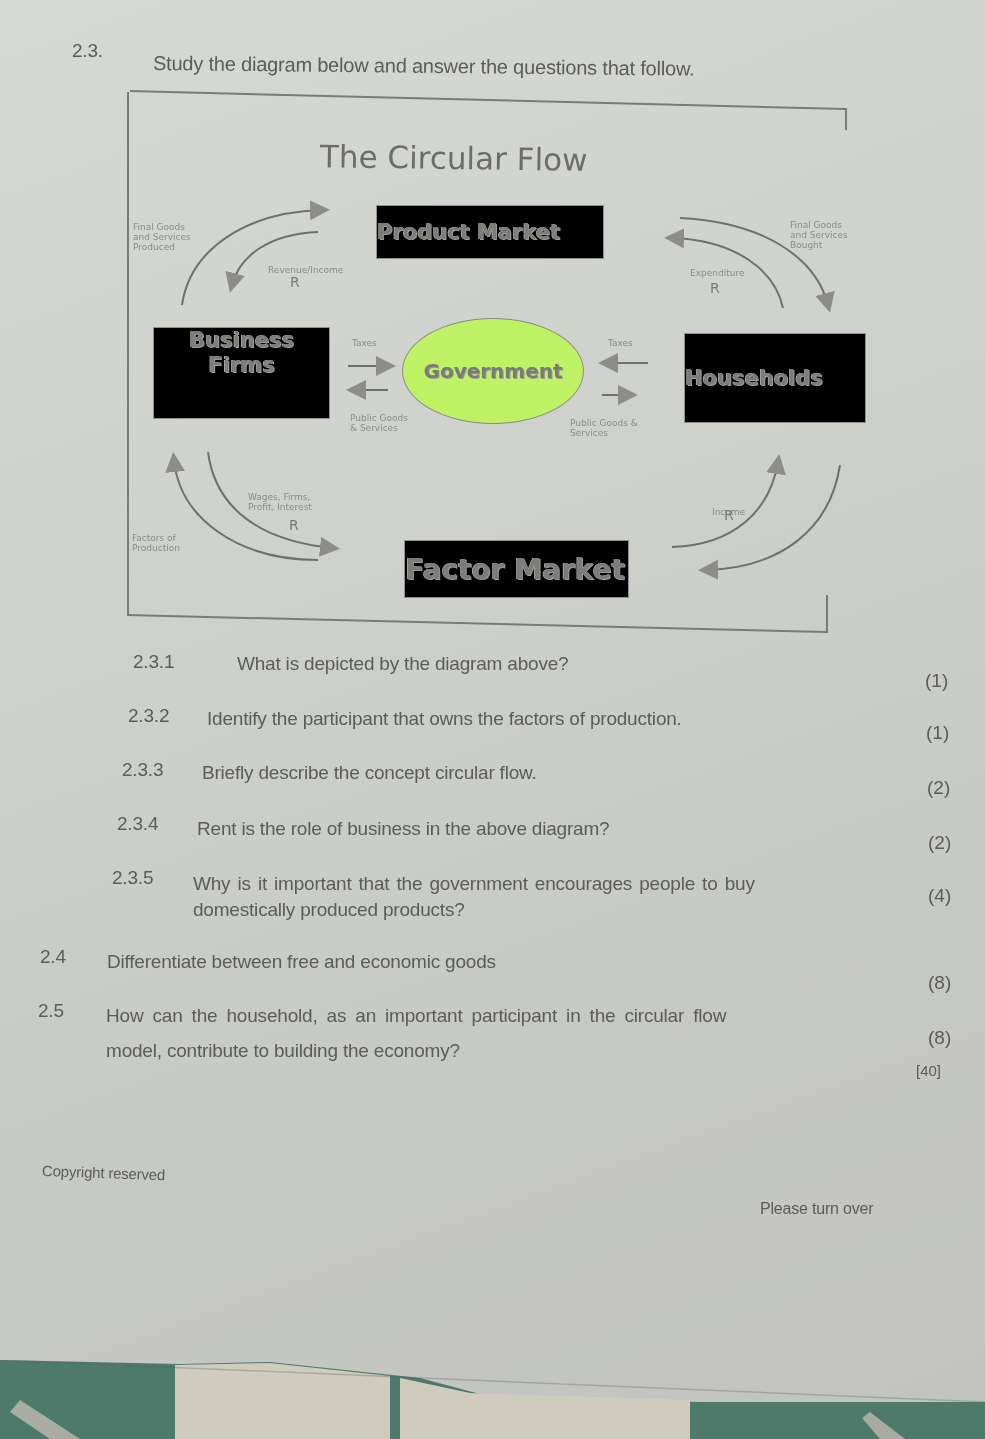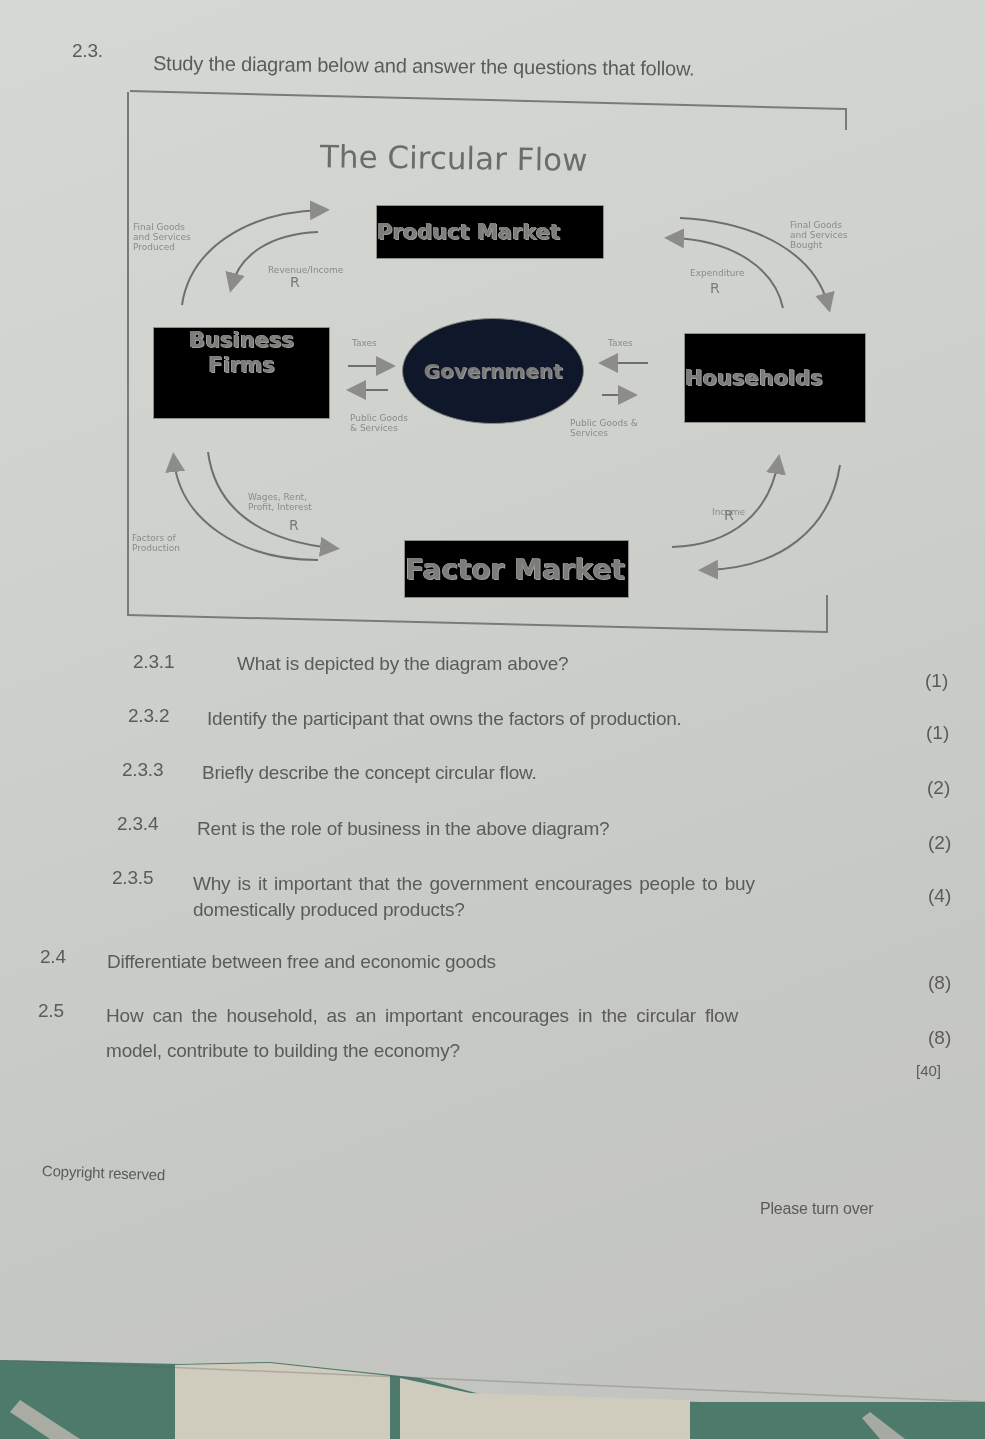--- a/index.html
+++ b/index.html
@@ -15,21 +15,21 @@
   .frame-line { position:absolute; background:#7a7b79; }
   .box {
     position:absolute; background:#000000; border:1.5px solid #8f908d;
     display:flex; align-items:center; justify-content:flex-start; text-align:center;
     font-family:"DejaVu Sans", sans-serif; font-weight:bold; color:#7c7d7a;
     text-shadow: 1px 1px 0 #9c9d9a, -0.5px -0.5px 0 #c9cac7;
   }
   .small { font-family:"DejaVu Sans", sans-serif; font-size:9px; color:#8a8b88; line-height:10px; }
   .rlabel { font-family:"DejaVu Sans", sans-serif; font-size:14px; color:#7a7b78; }
   .gov {
-    position:absolute; background:#0f172a; border:1.5px solid #8a8b88; border-radius:50%;
+    position:absolute; background:#bef264; border:1.5px solid #8a8b88; border-radius:50%;
     display:flex; align-items:center; justify-content:center;
     font-family:"DejaVu Sans", sans-serif; font-weight:bold; font-size:20px; color:#7a7b78;
     text-shadow: 1px 1px 0 #9a9b98;
   }
   .bottom-deco { position:absolute; left:0; top:1360px; width:985px; height:79px; }
 </style>
 </head>
 <body>
 
 <div class="abs qtext" style="left:72px; top:40px; font-size:19px;">2.3.</div>
@@ -119,21 +119,21 @@
 <div class="abs small" style="left:350px; top:413px;">
   <div>Public Goods</div>
   <div>&amp; Services</div>
 </div>
 <div class="abs small" style="left:570px; top:418px;">
   <div>Public Goods &amp;</div>
   <div>Services</div>
 </div>
 
 <div class="abs small" style="left:248px; top:492px;">
-  <div>Wages, Rent,</div>
+  <div>Wages, Firms,</div>
   <div>Profit, Interest</div>
 </div>
 <div class="abs rlabel" style="left:289px; top:517px;">R</div>
 <div class="abs small" style="left:132px; top:533px;">
   <div>Factors of</div>
   <div>Production</div>
 </div>
 
 <div class="abs small" style="left:712px; top:492px;margin-top:15px;">Income</div>
 <div class="abs rlabel" style="left:724px; top:507px;">R</div>
@@ -170,21 +170,21 @@
 </div>
 
 <div>
   <div class="abs qtext" style="left:40px; top:946px;">2.4</div>
   <div class="abs qtext" style="left:107px; top:951px;">Differentiate between free and economic goods</div>
   <div class="abs mark" style="left:928px; top:972px;">(8)</div>
 </div>
 
 <div>
   <div class="abs qtext" style="left:38px; top:1000px;">2.5</div>
-  <div class="abs qtext" style="left:106px; top:1005px; word-spacing:4px;">How can the household, as an important encourages in the circular flow</div>
+  <div class="abs qtext" style="left:106px; top:1005px; word-spacing:4px;">How can the household, as an important participant in the circular flow</div>
   <div class="abs qtext" style="left:106px; top:1040px;">model, contribute to building the economy?</div>
   <div class="abs mark" style="left:928px; top:1027px;">(8)</div>
 </div>
 
 <div class="abs mark" style="left:916px; top:1062px; font-size:15px;">[40]</div>
 
 <div class="abs qtext" style="left:42px; top:1162px; font-size:15px; transform:rotate(2deg); transform-origin:left;">Copyright reserved</div>
 <div class="abs qtext" style="left:760px; top:1200px; font-size:16px;">Please turn over</div>
 
 <svg class="bottom-deco" viewBox="0 0 985 79" preserveAspectRatio="none">

